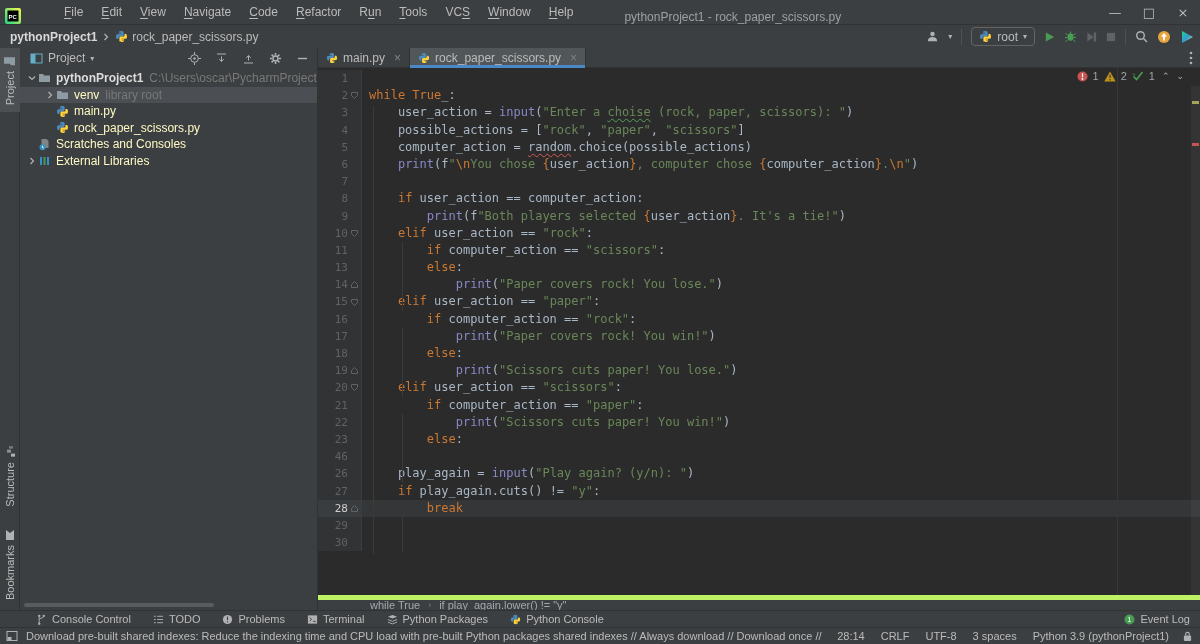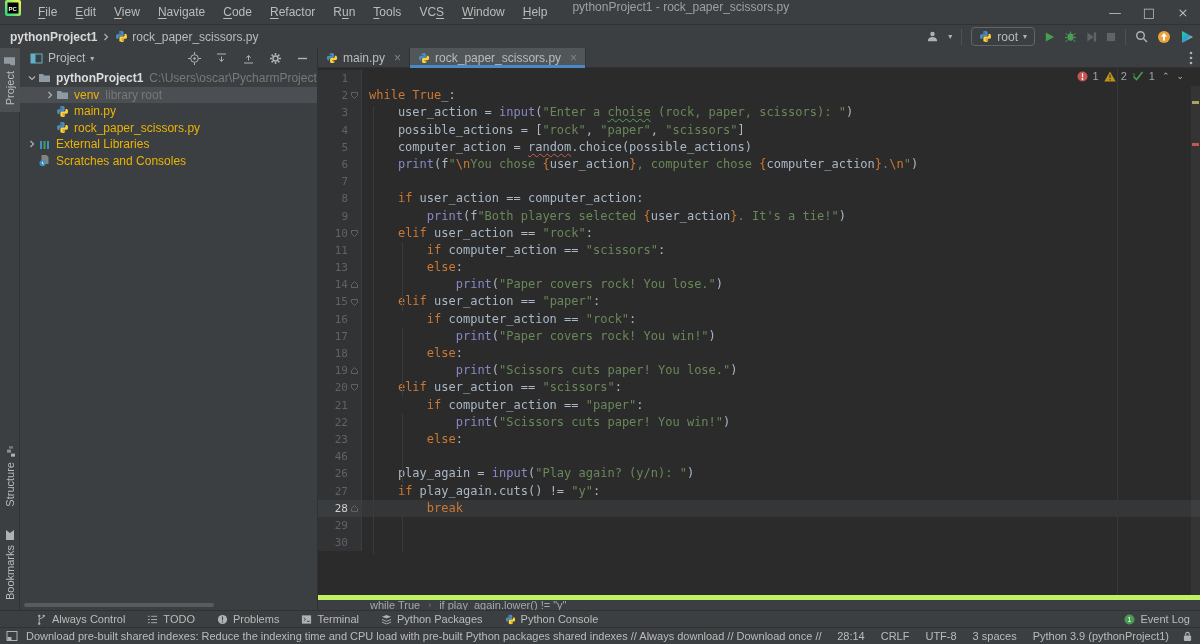--- a/index.html
+++ b/index.html
@@ -1,21 +1,21 @@
 <!DOCTYPE html>
 <html><head>
 <meta charset="utf-8">
 <style>
   * { margin:0; padding:0; box-sizing:border-box; }
   html,body { width:1200px; height:644px; background:#2B2B2B; overflow:hidden; }
   .ide { width:1200px; height:644px; display:flex; flex-direction:column;
          font-family:"Liberation Sans", sans-serif; color:#BBBBBB; font-size:12px; }
 
   
-  .titlebar { height:24px; background:#3C3F41; display:flex; align-items:flex-start; flex:none; }
+  .titlebar { height:24px; background:#3C3F41; display:flex; align-items:flex-end; flex:none;gap:26px; }
   .logo { width:16px; height:16px; margin:0 8px 0 5px; display:flex; }
   .menubar { display:flex; }
   .menu-item { padding:0 9px; line-height:24px; color:#BBBBBB; cursor:default; }
   .menu-item u { text-decoration:underline; text-underline-offset:2px; }
   .wintitle { color:#9DA0A3; margin-left:16px; white-space:nowrap; }
   .wincontrols { margin-left:auto; display:flex; }
   .winbtn { width:34px; height:24px; display:flex; align-items:center; justify-content:center;
             color:#BBBBBB; font-size:13px; font-family:"DejaVu Sans", sans-serif; }
 
   
@@ -44,21 +44,21 @@
   .project { width:298px; background:#3C3F41; border-right:1px solid #323232; flex:none;
              display:flex; flex-direction:column; position:relative; }
   .phead { height:20px; display:flex; align-items:center; padding:0 8px 0 10px; gap:5px; flex:none; }
   .phead .spacer { flex:1; }
   .phead .hico { margin-left:9px; display:flex; }
   .ptree { padding-top:2px; overflow:hidden; }
   .trow { height:16.5px; display:flex; align-items:center; white-space:nowrap; }
   .trow.selected { background:#4B4E52; }
   .trow .chev { width:11px; display:flex; justify-content:center; flex:none; }
   .trow .ticon { width:15px; display:flex; justify-content:center; margin-right:4px; flex:none; }
-  .trow .tlabel { color:#eab308; }
+  .trow .tlabel { color:#fef9c3; }
   .trow .tlabel.bold { font-weight:bold; color:#DCDCDC; }
   .trow .tsub { color:#787878; margin-left:6px; }
   .hscroll { position:absolute; left:4px; bottom:3px; width:190px; height:4px;
              background:#595B5D; border-radius:2px; }
 
   
   .editor-col { flex:1; display:flex; flex-direction:column; min-width:0; }
   .tabbar { height:20px; background:#3C3F41; border-bottom:1px solid #323232; display:flex;
             align-items:stretch; flex:none; position:relative; }
   .tab { display:flex; align-items:center; gap:5px; padding:0 8px; border-right:1px solid #323232;
@@ -356,44 +356,44 @@
             <span class="chev"></span>
             <span class="ticon">
               <svg width="13" height="13" viewBox="0 0 13 13">
                 <path fill="#4B8BBE" d="M6.3 1C3.7 1 3.9 2.2 3.9 2.2v1.5h2.5v.5H2.6S1 4 1 6.6s1.4 2.5 1.4 2.5h1.1V7.8s0-1.4 1.4-1.4h2.4s1.3 0 1.3-1.3V2.4S8.9 1 6.3 1zM5 1.8a.5.5 0 1 1 0 1 .5.5 0 0 1 0-1z"></path>
                 <path fill="#FFD43B" d="M6.7 12c2.6 0 2.4-1.2 2.4-1.2V9.3H6.6v-.5h3.8S12 9.1 12 6.5 10.6 4 10.6 4H9.5v1.2s0 1.4-1.4 1.4H5.7s-1.3 0-1.3 1.3v2.7S4.1 12 6.7 12zm1.3-1a.5.5 0 1 1 0-1 .5.5 0 0 1 0 1z"></path>
               </svg>
             </span>
             <span class="tlabel">rock_paper_scissors.py</span>
           </div>
           <div class="trow" style="padding-left: 6px;">
-            <span class="chev">
-              <svg width="8" height="8" viewBox="0 0 8 8">
-                <path fill="none" stroke="#AFB1B3" stroke-width="1.2" d="M2.5 1l3 3-3 3"></path>
-              </svg>
-            </span>
-            <span class="ticon">
-              <svg width="13" height="13" viewBox="0 0 13 13">
-                <rect x="2" y="3" width="2" height="8" fill="#3592C4"></rect>
-                <rect x="5.5" y="3" width="2" height="8" fill="#499C54"></rect>
-                <rect x="9" y="3" width="2" height="8" fill="#3592C4"></rect>
-              </svg>
-            </span>
-            <span class="tlabel">External Libraries</span>
-          </div>
-          <div class="trow" style="padding-left: 6px;">
             <span class="chev"></span>
             <span class="ticon">
               <svg width="13" height="13" viewBox="0 0 13 13">
                 <path fill="#AFB1B3" opacity=".6" d="M3.5 1h5l2 2v7h-7z"></path>
                 <circle cx="4.5" cy="9.3" r="3" fill="#3592C4"></circle>
                 <path d="M4.5 7.8v1.7l1.2.7" stroke="#fff" fill="none" stroke-width=".9"></path>
               </svg>
             </span>
             <span class="tlabel">Scratches and Consoles</span>
+          </div>
+          <div class="trow" style="padding-left: 6px;">
+            <span class="chev">
+              <svg width="8" height="8" viewBox="0 0 8 8">
+                <path fill="none" stroke="#AFB1B3" stroke-width="1.2" d="M2.5 1l3 3-3 3"></path>
+              </svg>
+            </span>
+            <span class="ticon">
+              <svg width="13" height="13" viewBox="0 0 13 13">
+                <rect x="2" y="3" width="2" height="8" fill="#3592C4"></rect>
+                <rect x="5.5" y="3" width="2" height="8" fill="#499C54"></rect>
+                <rect x="9" y="3" width="2" height="8" fill="#3592C4"></rect>
+              </svg>
+            </span>
+            <span class="tlabel">External Libraries</span>
           </div>
         </div>
       <div class="hscroll"></div>
     </div>
 
     <div class="editor-col">
       <div class="tabbar" id="tabbar">
           <div class="tab">
             <span class="ico">
               <svg width="13" height="13" viewBox="0 0 13 13">
@@ -698,21 +698,21 @@
     <div class="twleft" id="twleft">
         <span class="twbtn">
           <span class="ico">
             <svg width="11" height="12" viewBox="0 0 12 12">
               <path fill="none" stroke="#AFB1B3" d="M3.5 3v7M3.5 6c0-2 5-1 5-3.5"></path>
               <circle cx="3.5" cy="2" r="1.3" fill="#AFB1B3"></circle>
               <circle cx="8.5" cy="2" r="1.3" fill="#AFB1B3"></circle>
               <circle cx="3.5" cy="10.5" r="1.3" fill="#AFB1B3"></circle>
             </svg>
           </span>
-          <span>Always Control</span>
+          <span>Console Control</span>
         </span>
         <span class="twbtn">
           <span class="ico">
             <svg width="11" height="11" viewBox="0 0 12 12">
               <g stroke="#AFB1B3">
                 <path d="M1 2.5h2M4.5 2.5H11M1 6h2M4.5 6H11M1 9.5h2M4.5 9.5H11"></path>
               </g>
             </svg>
           </span>
           <span>TODO</span>

